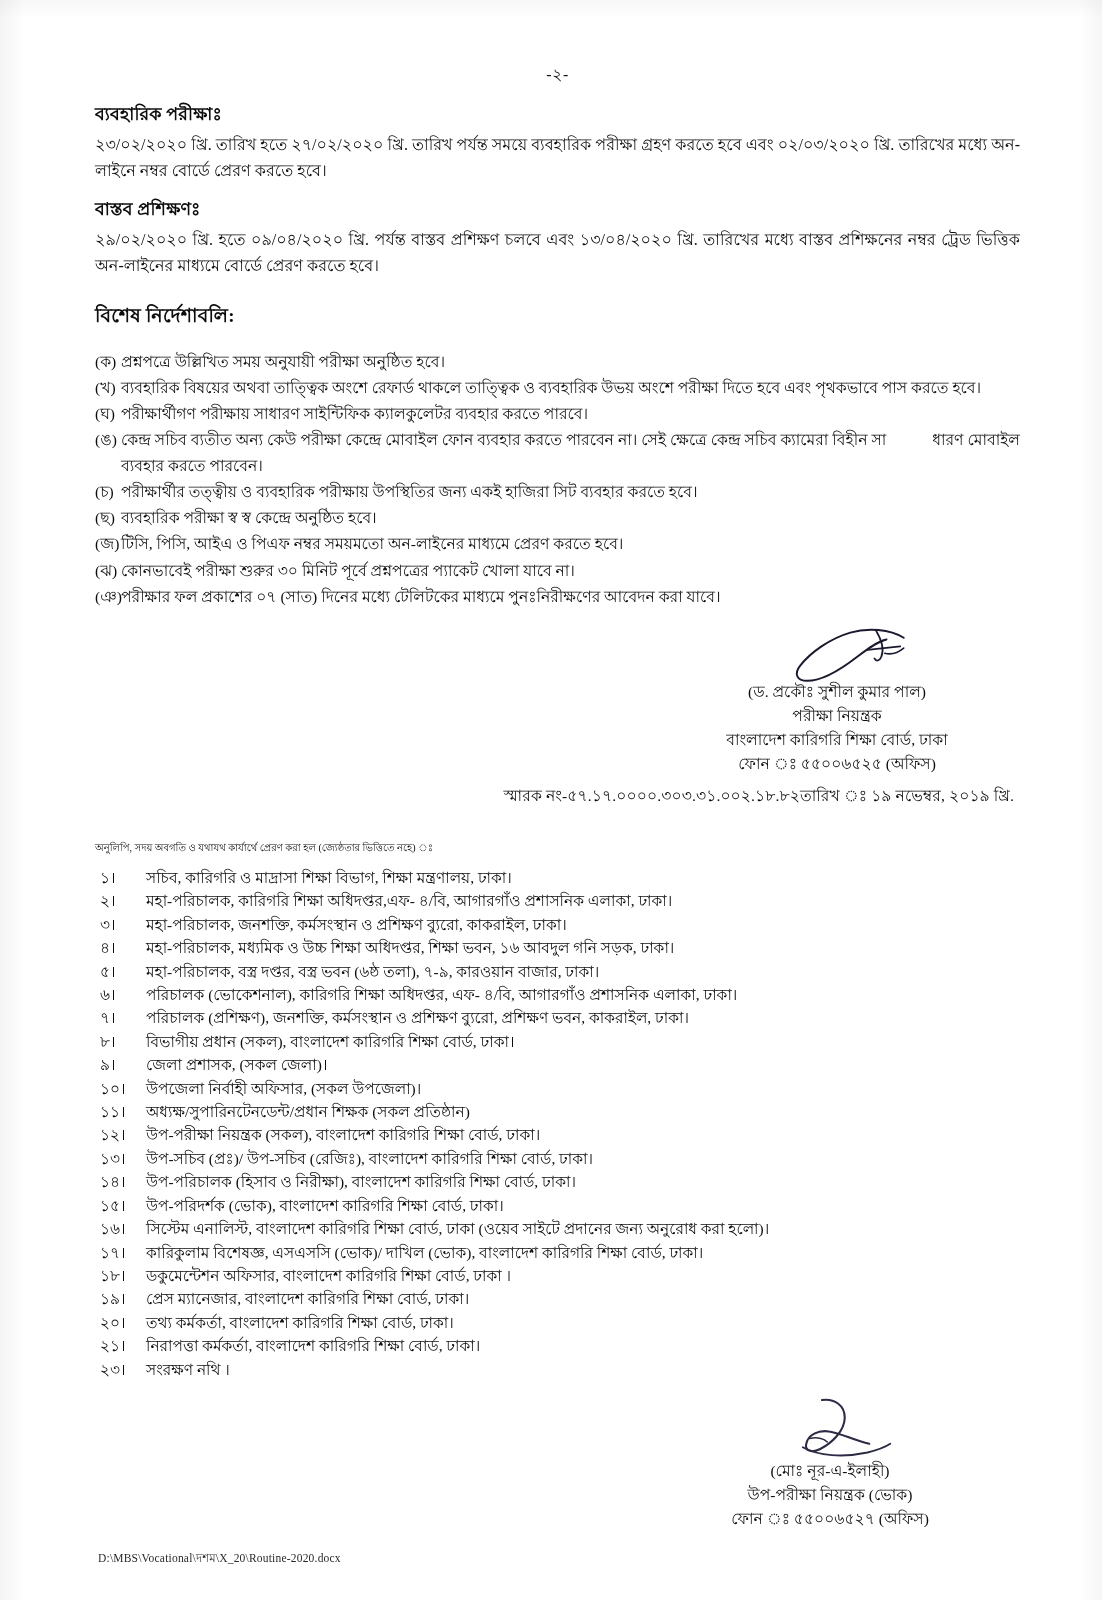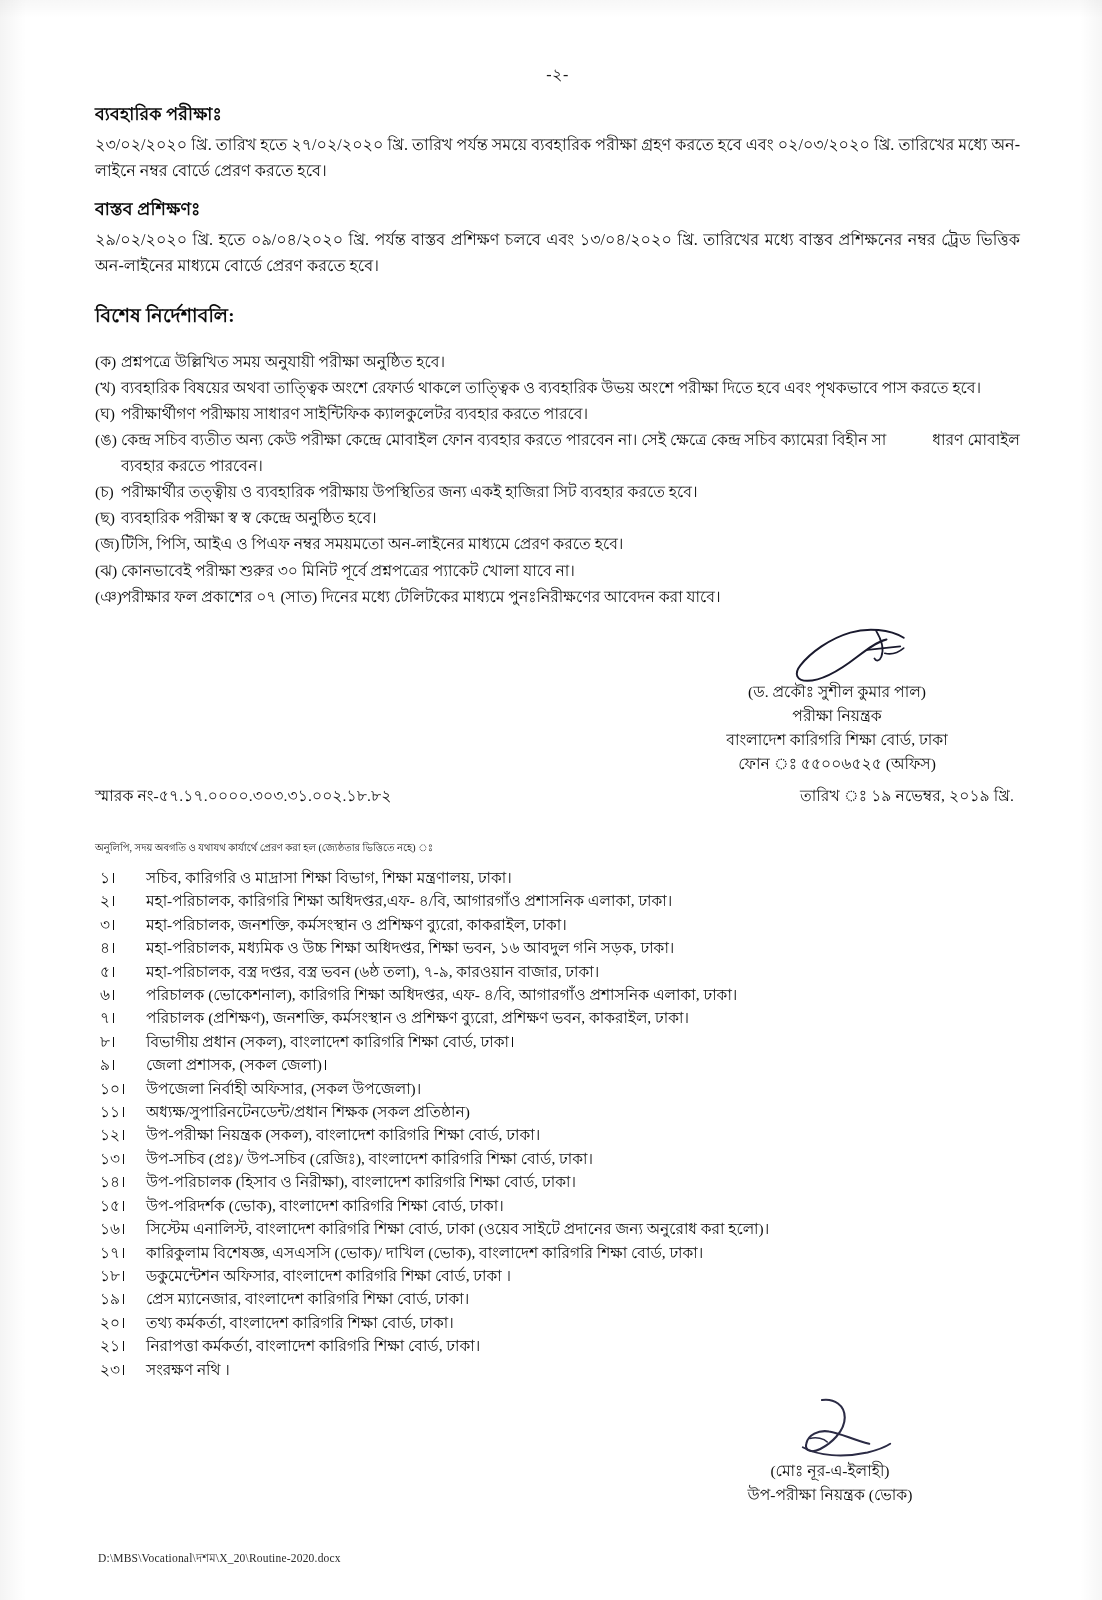--- a/index.html
+++ b/index.html
@@ -112,26 +112,26 @@
     margin: 0;
     white-space: nowrap;
   }
 
   .memo-row {
     position: absolute;
     left: 0;
     top: 784px;
     width: 925px;
     display: flex;
-    justify-content: space-between;
+    justify-content: flex-end;
     align-items: baseline;
     font-size: 15.6px;
   }
   .memo-no { letter-spacing: 0.1px; }
-  .memo-date { letter-spacing: 0.1px; padding-right: 6px; margin-left: 40px; }
+  .memo-date { letter-spacing: 0.1px; padding-right: 6px; }
 
   .copy-head {
     position: absolute;
     left: 0;
     top: 840px;
     font-size: 10px;
   }
   .dist-list {
     position: absolute;
     left: 5px;
@@ -326,18 +326,19 @@
     </ul>
 
     <div class="sig-block sig-2">
       <svg class="sig-img two" viewBox="0 0 210 80" aria-hidden="true">
         <path d="M96 8 C110 6, 122 14, 122 28 C122 44, 106 58, 94 64 C84 69, 76 66, 78 58 C80 48, 92 42, 104 44 C118 46, 132 54, 150 58" fill="none" stroke="#2b2b45" stroke-width="2.4" stroke-linecap="round"></path>
         <path d="M74 62 C92 72, 120 74, 148 68 C160 65, 168 62, 174 58" fill="none" stroke="#2b2b45" stroke-width="2.1" stroke-linecap="round"></path>
         <path d="M82 52 C90 50, 98 52, 102 56" fill="none" stroke="#2b2b45" stroke-width="1.8" stroke-linecap="round"></path>
       </svg>
       <p class="sig-name">(মোঃ নূর-এ-ইলাহী)</p>
       <p class="sig-role">উপ-পরীক্ষা নিয়ন্ত্রক (ভোক)</p>
+      <p class="sig-phone">ফোন ঃ ৫৫০০৬৫২৭ (অফিস)</p>
     </div>
 
     <div class="footer-path">D:\MBS\Vocational\দশম\X_20\Routine-2020.docx</div>
 
   </div>
 </div>
 
 </body></html>

